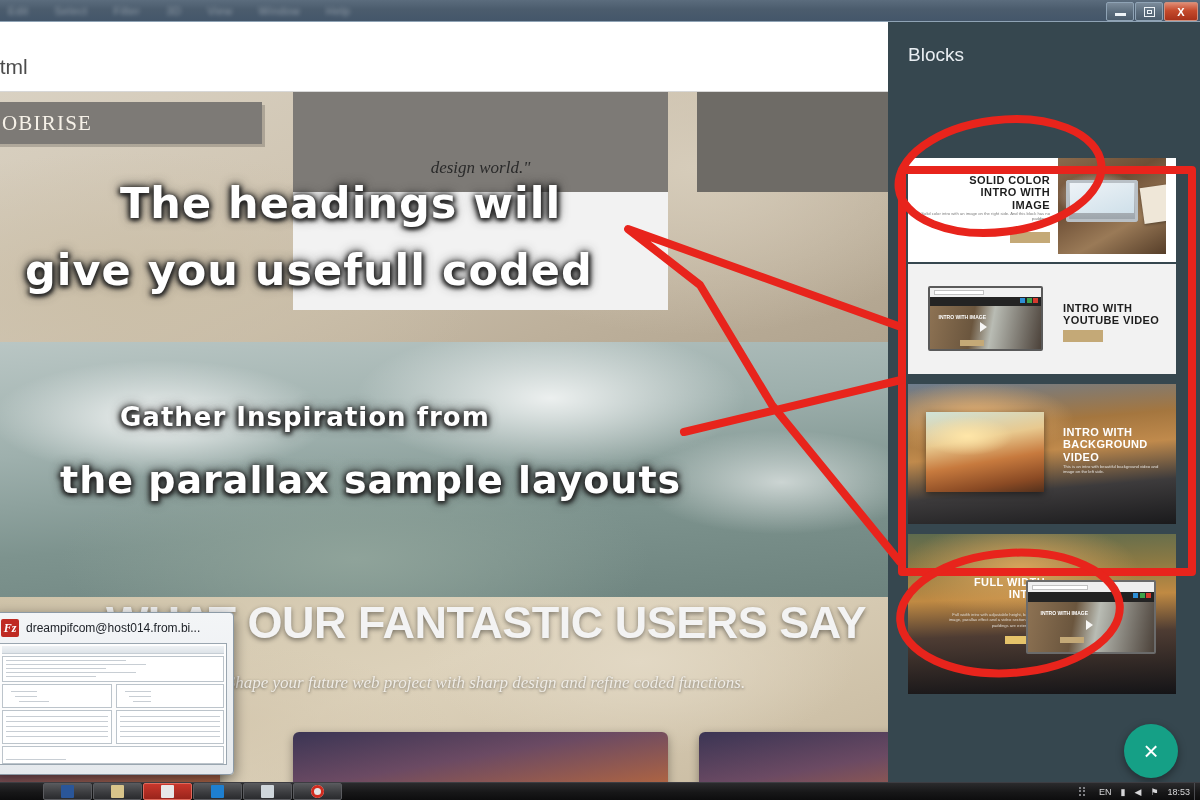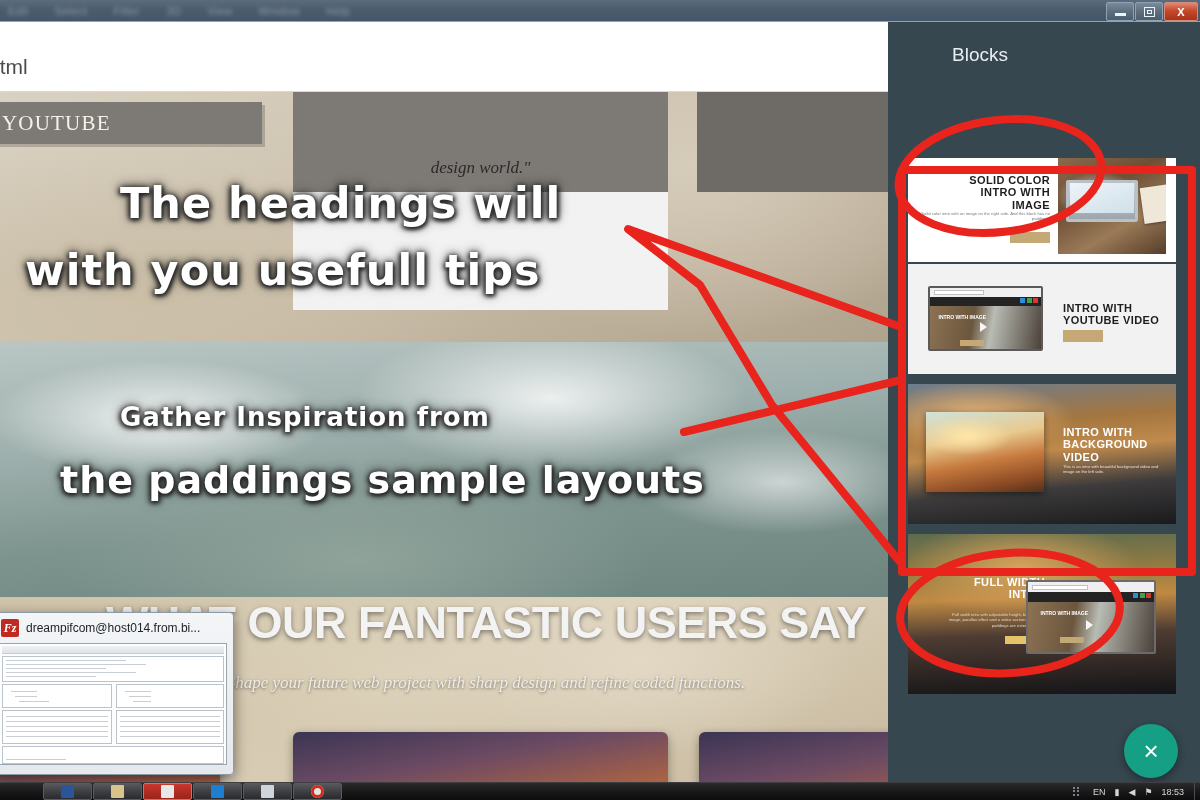--- a/index.html
+++ b/index.html
@@ -181,21 +181,21 @@
   .fztool{ position:absolute; left:2px; top:2px; right:2px; height:8px;
     background:linear-gradient(180deg,#eef1f4,#dde3e8); border-bottom:1px solid #c6ced5;}
   .fzline{ position:absolute; height:1px; background:#aab4bd; opacity:.65;}
 
   
   #blockspanel{
     position:absolute; left:888px; top:22px; width:312px; height:760px;
     background:#36474f; z-index:35; overflow:hidden;
   }
   #blockstitle{
-    position:absolute; left:20px; top:22px; font-size:19px; color:#e9eef2;margin-left:44px;
+    position:absolute; left:20px; top:22px; font-size:19px; color:#e9eef2;
   }
   #blocklist{
     position:absolute; left:0; top:62px; width:312px; height:636px; overflow:hidden;
   }
   .blockthumb{
     position:absolute; left:20px; width:268px; background:#fff; overflow:hidden;
   }
   .bt-label{
     position:absolute; font-weight:bold; letter-spacing:.4px; line-height:1.12;
   }
@@ -295,57 +295,57 @@
     background:linear-gradient(180deg,#2b2b2d 0%,#171718 55%,#0d0d0e 100%);
     border-top:1px solid #3d3d42; z-index:70; display:flex; align-items:center;
   }
   #startorb{ width:42px; height:18px; position:relative; }
   .tbitem{
     width:49px; height:17px; margin-left:1px; display:flex; align-items:center; justify-content:center;
     background:linear-gradient(180deg,#57585b 0%,#3a3b3e 60%,#2a2b2e 100%);
     border:1px solid #5a5b5f; border-radius:2px;
   }
   .tbicon{ width:13px; height:13px; border-radius:1px; }
-  #tray{ position:absolute; right:0; top:0; height:18px; display:flex; align-items:center; gap:9px; padding-right:16px;}
+  #tray{ position:absolute; right:0; top:0; height:18px; display:flex; align-items:center; gap:9px; padding-right:10px;}
   .trayitem{ color:#d6d6d8; font-size:9px; }
   #traygrip{ width:7px; height:11px; display:grid; grid-template-columns:repeat(2,2px); grid-template-rows:repeat(3,2px); gap:1.5px; margin-right:4px;}
   #traygrip i{ background:#7f8084; display:block; width:2px;height:2px;}
   #showdesk{ position:absolute; right:0; top:0; width:6px; height:18px; border-left:1px solid #4a4b4f;}
 </style>
 </head>
 <body>
 
 <div id="canvas">
 
   <div id="sandsection">
     <div id="testi-right"></div>
     <div id="testicard">
       <div id="testiquote">design world."</div>
     </div>
     <div id="testifoot"></div>
     <div id="navbar">
-      <div id="brand">YOUTUBE</div>
+      <div id="brand">OBIRISE</div>
     </div>
   </div>
 
   <div id="cloudsection"></div>
 
   <div id="cardsection">
     <div id="headline">WHAT OUR FANTASTIC USERS SAY</div>
     <div id="subheadline">Shape your future web project with sharp design and refine coded functions.</div>
     <div class="photocard" id="card1"></div>
     <div class="photocard" id="card2"></div>
     <div class="photocard" id="card3"></div>
   </div>
 </div>
 
 <div class="annot" id="annot1a">The headings will</div>
-<div class="annot" id="annot1b">with you usefull tips</div>
+<div class="annot" id="annot1b">give you usefull coded</div>
 <div class="annot" id="annot2a">Gather Inspiration from</div>
-<div class="annot" id="annot2b">the paddings sample layouts</div>
+<div class="annot" id="annot2b">the parallax sample layouts</div>
 
 <div id="fzpreview">
   <div id="fzhead">
     <div id="fzlogo">Fz</div>
     <div id="fztitle">dreampifcom@host014.from.bi...</div>
   </div>
   <div id="fzbody">
     <div class="fztool"></div>
     <div class="fzpane" style="left:2px;top:12px;right:2px;height:26px;">
       <div class="fzline" style="left:3px;top:3px;width:120px;"></div>

